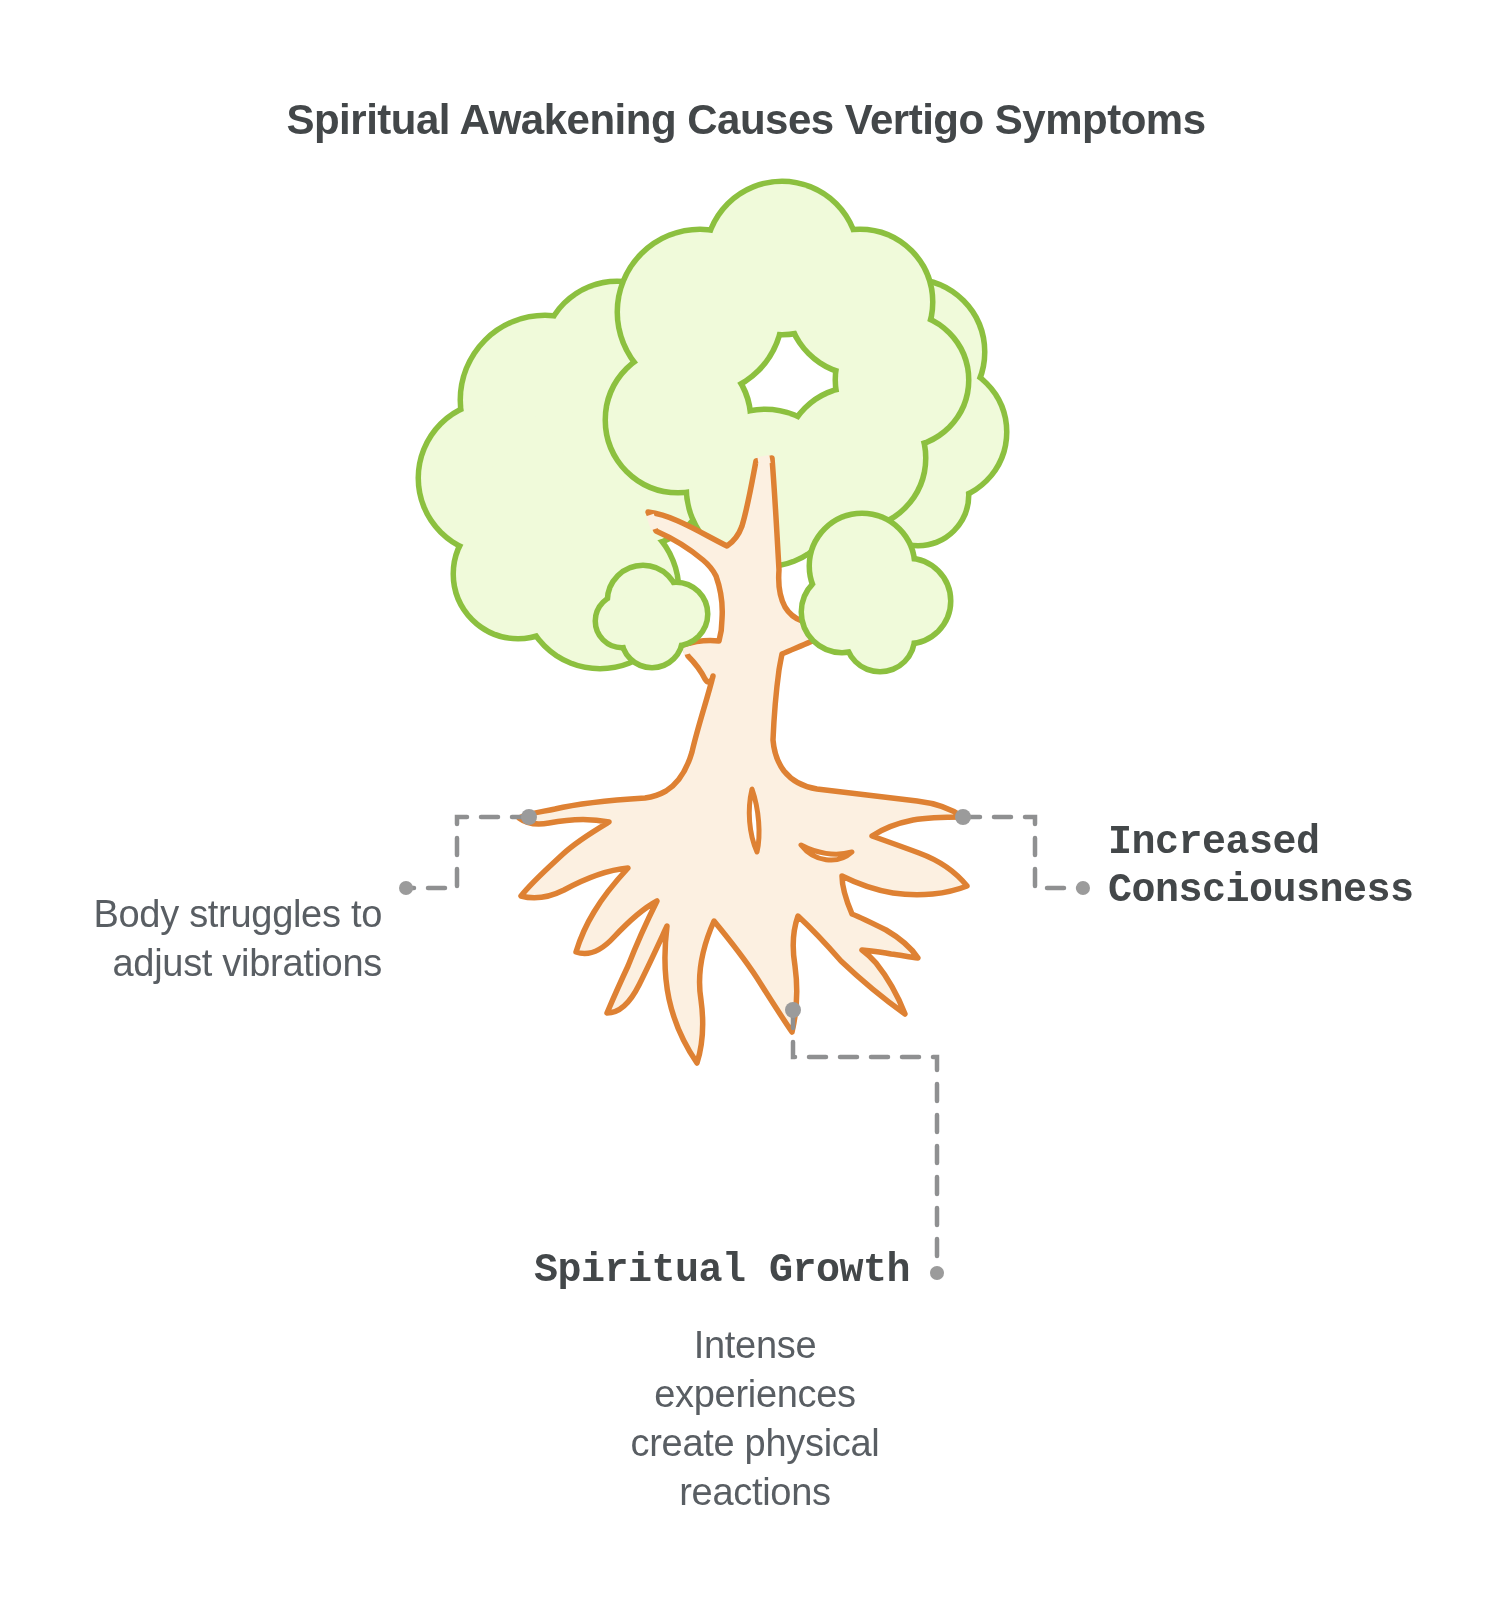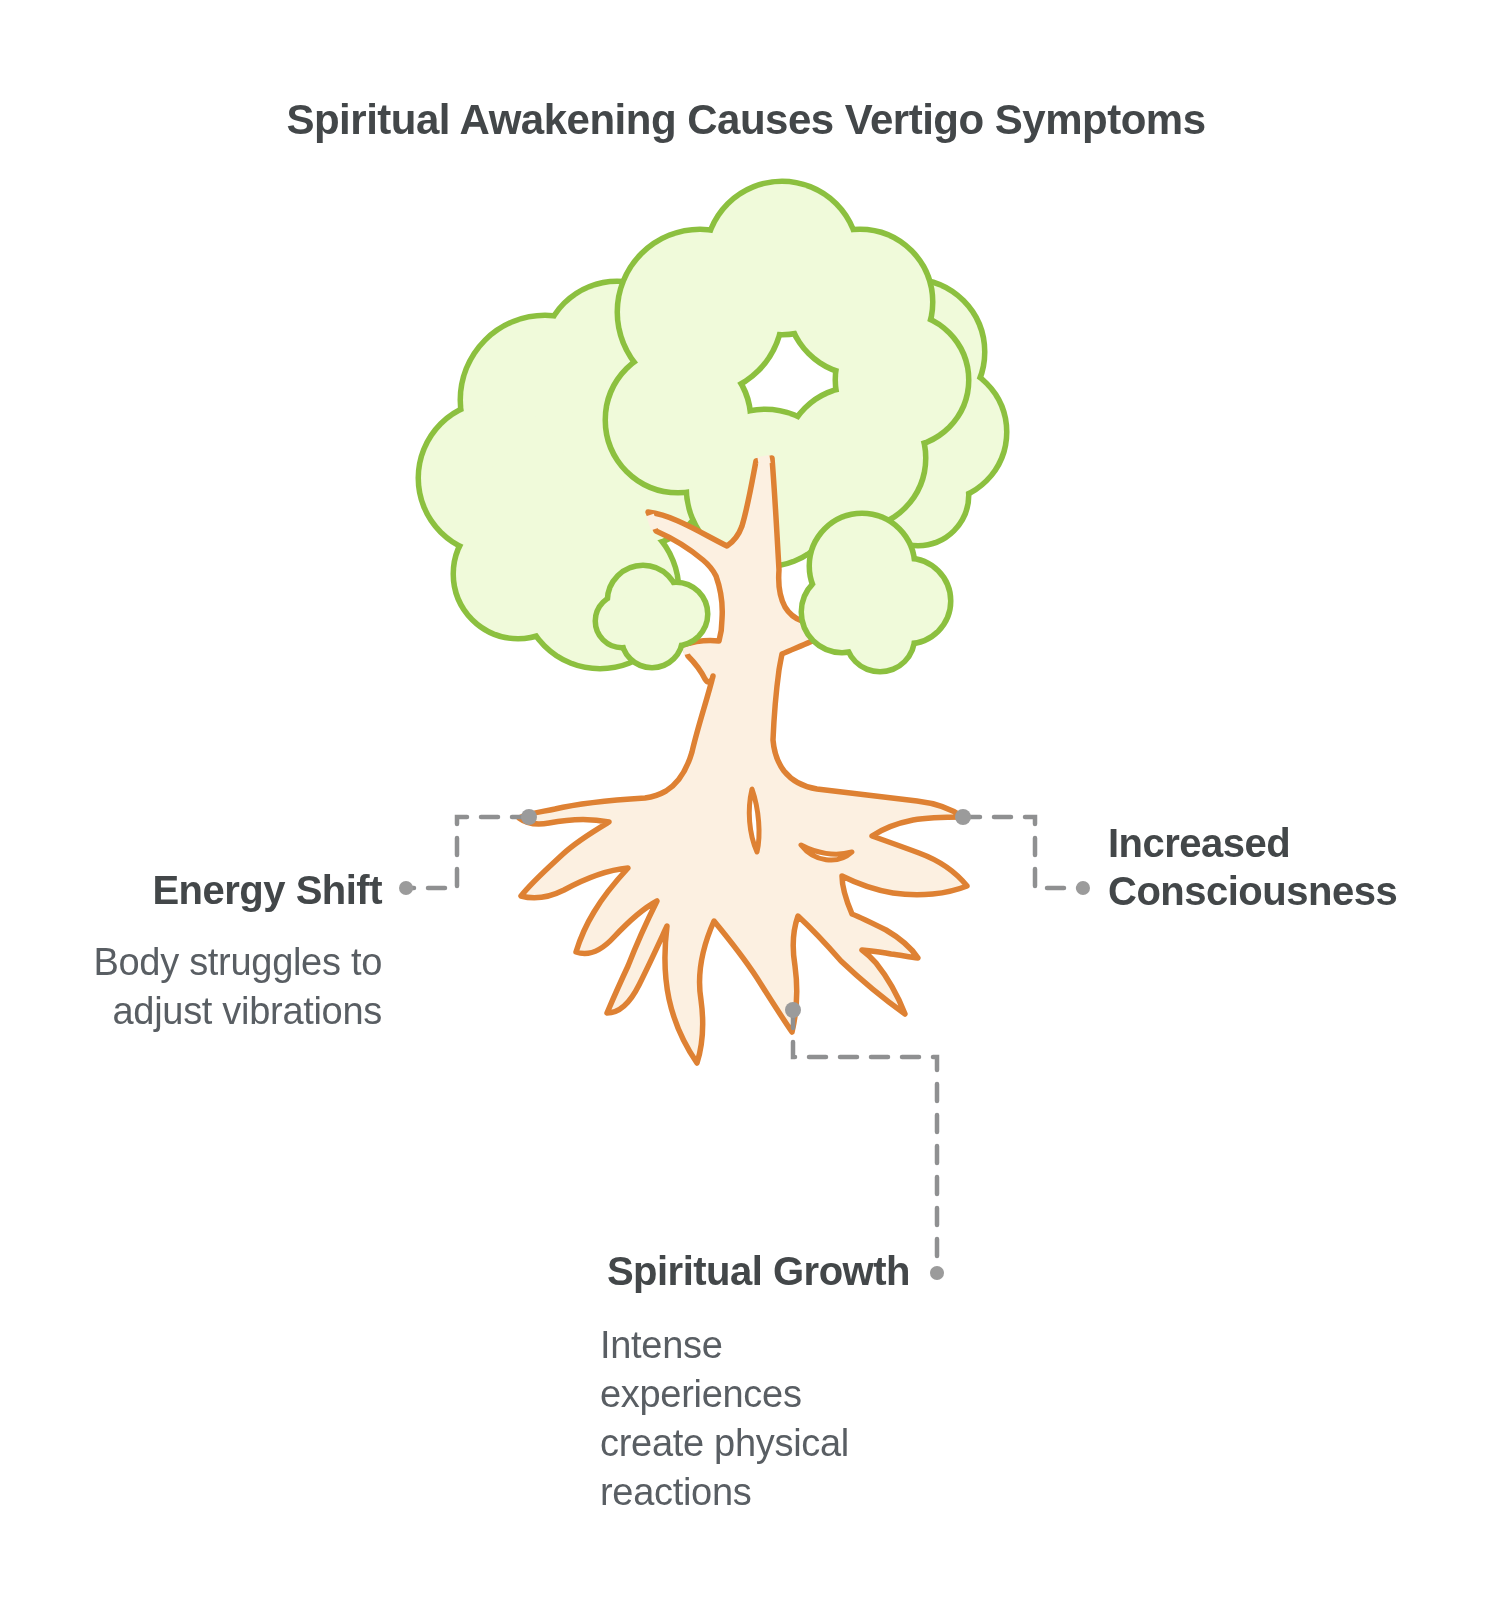--- a/index.html
+++ b/index.html
@@ -15,31 +15,31 @@
   .diagram-title{
     position:absolute;top:95px;left:0;width:100%;
     text-align:center;
     font-size:42px;font-weight:bold;line-height:50px;letter-spacing:-0.5px;
     color:var(--heading-text,#434749);
   }
 
   .label{position:absolute;}
   .label h2{
     margin:0;font-size:40px;font-weight:bold;line-height:48px;
-    letter-spacing:-0.5px;color:var(--heading-text,#434749);
+    letter-spacing:-0.5px;color:var(--heading-text,#434749);font-family:Liberation Mono, monospace;
   }
   .label p{
     margin:0;font-size:38px;line-height:49px;
     letter-spacing:-0.3px;color:var(--body-text,#595e63);
   }
   .label--left{left:40px;top:866px;width:342px;text-align:right;}
   .label--left p{margin-top:24px;}
   .label--right{left:1108px;top:819px;width:330px;text-align:left;}
   .label--right p{margin-top:30px;}
-  .label--bottom{left:600px;top:1247px;width:310px;text-align:left;}
+  .label--bottom{left:600px;top:1247px;width:310px;text-align:center;}
   .label--bottom h2{position:absolute;right:0;top:0;white-space:nowrap;}
   .label--bottom p{padding-top:74px;}
 
   .cloud-stroke circle{fill:var(--canopy-fill,#f0fada);stroke:var(--canopy-outline,#8cc03f);stroke-width:11;}
   .cloud-fill circle{fill:var(--canopy-fill,#f0fada);stroke:none;}
   .trunk{fill:var(--trunk-fill,#fcf0e1);stroke:var(--trunk-outline,#de8133);stroke-width:5.5;stroke-linejoin:round;}
   .sliver{fill:#ffffff;stroke:var(--trunk-outline,#de8133);stroke-width:5;stroke-linejoin:round;}
   .tipcover{stroke:var(--trunk-fill,#fcf0e1);stroke-width:8;fill:none;stroke-linecap:butt;}
   .connector{fill:none;stroke:var(--connector,#8f9091);stroke-width:4.5;stroke-dasharray:17 14;stroke-linecap:round;}
   .dot{fill:var(--anchor-dot,#9b9b9b);}
@@ -224,21 +224,20 @@
     <circle class="dot" cx="963" cy="817" r="8"></circle>
     <circle class="dot" cx="793" cy="1010" r="8"></circle>
     <circle class="dot" cx="406" cy="888" r="7"></circle>
     <circle class="dot" cx="1083" cy="888" r="7"></circle>
     <circle class="dot" cx="937" cy="1273" r="7"></circle>
   </svg>
 
   <div class="diagram-title">Spiritual Awakening Causes Vertigo Symptoms</div>
 
   <div class="label label--left">
-    <h2>Energy Shift</h2>
     <p>Body struggles to adjust vibrations</p>
   </div>
 
   <div class="label label--right">
     <h2>Increased Consciousness</h2>
   </div>
 
   <div class="label label--bottom">
     <h2>Spiritual Growth</h2>
     <p>Intense experiences create physical reactions</p>

